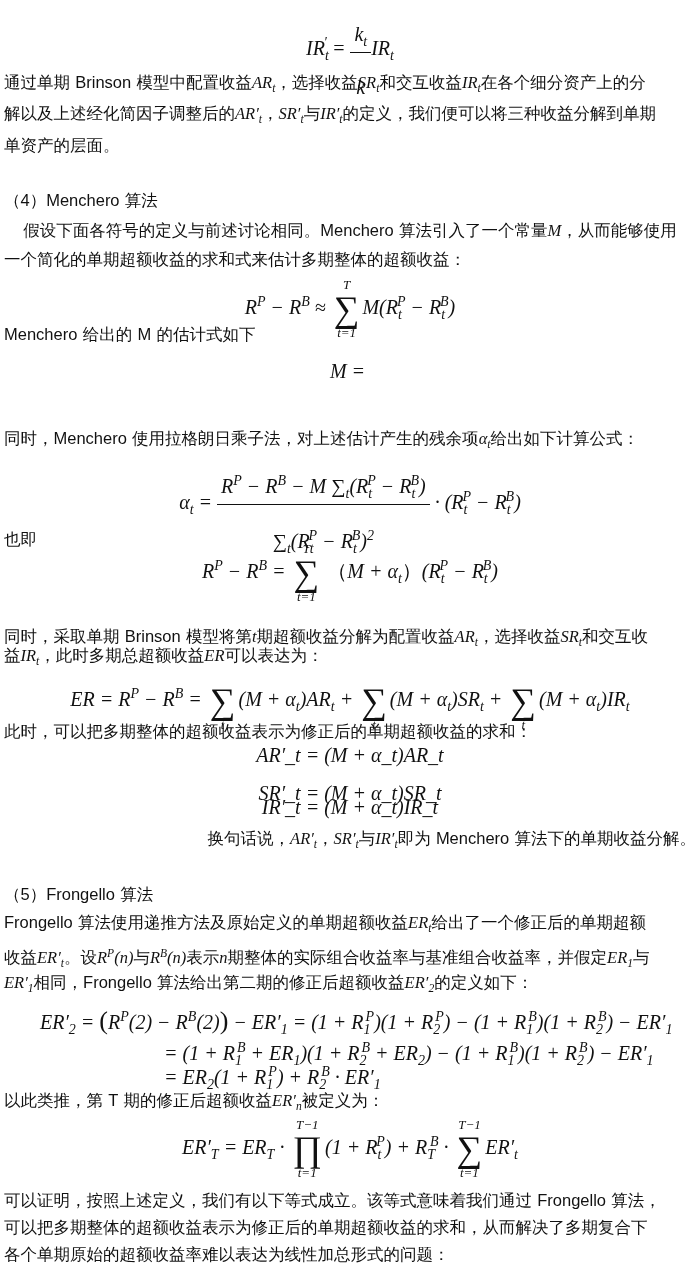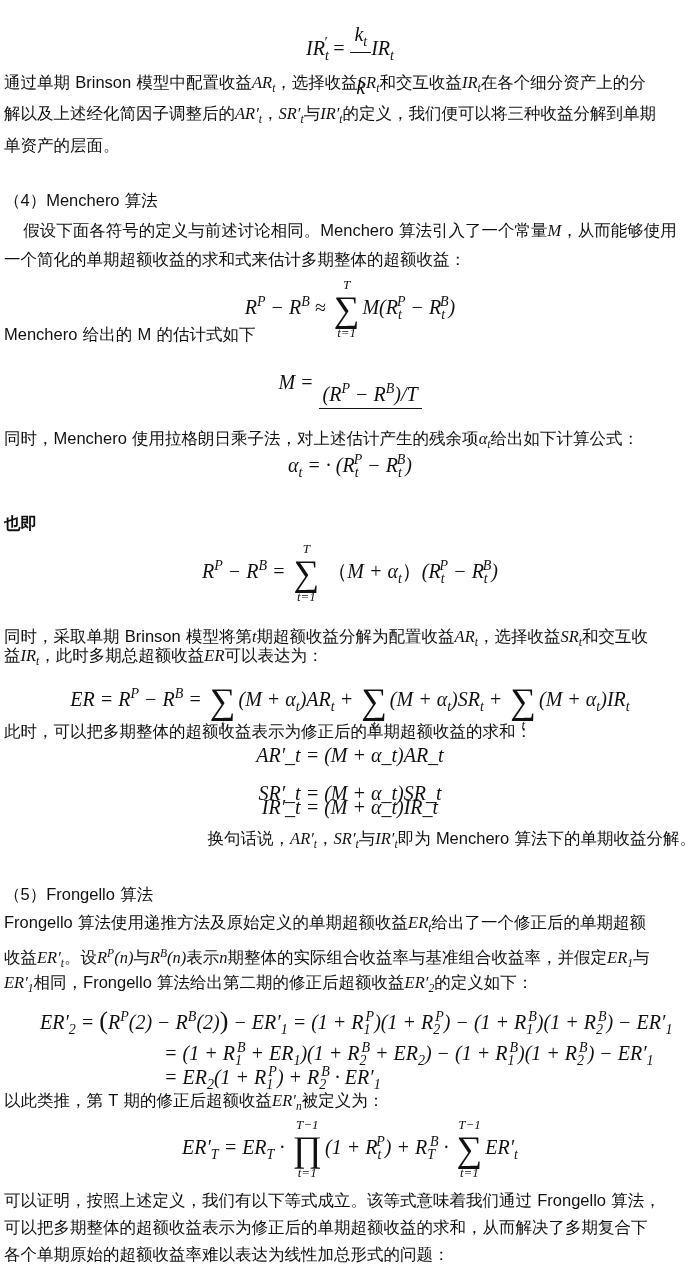--- a/index.html
+++ b/index.html
@@ -54,34 +54,36 @@
     </span>M(R<sub>t</sub><sup style="margin-left:-5px">P</sup> − R<sub>t</sub><sup style="margin-left:-5px">B</sup>)
 </div>
 
 <div class="line" style="top:322px;" title="Menchero 给出的 M 的估计式如下">
   <span class="sans">Menchero</span> <span class="cjk">给出的</span> <span class="sans">M</span> <span class="cjk">的估计式如下</span>
 </div>
 
 <div class="eq" style="top:360px;" title="M = ((R^P − R^B)/T) / [(1 + R^P)^{1/T} − (1 + R^B)^{1/T}]">
   M =
   <span class="frac">
-    <span class="num">(R<sup>P</sup> − R<sup>B</sup>)/T</span>
   </span>
 </div>
 
 <div class="line cjk" style="top:426px;" title="同时，Menchero 使用拉格朗日乘子法，对上述估计产生的残余项α_t给出如下计算公式：">
   同时，<span class="sans">Menchero</span> 使用拉格朗日乘子法，对上述估计产生的残余项<span class="m">α<sub>t</sub></span>给出如下计算公式：
 </div>
 
 <div class="eq" style="top:452px;" title="α_t = (R^P − R^B − M Σ_t(R_t^P − R_t^B)) / (Σ_t(R_t^P − R_t^B)^2) · (R_t^P − R_t^B)">
   α<sub>t</sub> =
-   · (R<sub>t</sub><sup style="margin-left:-5px">P</sup> − R<sub>t</sub><sup style="margin-left:-5px">B</sup>)
+  <span class="frac">
+    <span class="num">R<sup>P</sup> − R<sup>B</sup> − M <span class="up">∑</span><sub>t</sub>(R<sub>t</sub><sup style="margin-left:-5px">P</sup> − R<sub>t</sub><sup style="margin-left:-5px">B</sup>)</span>
+    <span class="den"><span class="up">∑</span><sub>t</sub>(R<sub>t</sub><sup style="margin-left:-5px">P</sup> − R<sub>t</sub><sup style="margin-left:-5px">B</sup>)<sup>2</sup></span>
+  </span> · (R<sub>t</sub><sup style="margin-left:-5px">P</sup> − R<sub>t</sub><sup style="margin-left:-5px">B</sup>)
 </div>
 
-<div class="line cjk" style="top:512px;font-weight:bold;">也即</div>
+<div class="line cjk" style="top:528px;">也即</div>
 
 <div class="eq" style="top:542px;" title="R^P − R^B = Σ_{t=1}^{T} (M + α_t)(R_t^P − R_t^B)">
   R<sup>P</sup> − R<sup>B</sup> =
   <span class="bigop">
       <span class="lim">T</span>
       <span class="sym">∑</span>
       <span class="lim">t=1</span>
     </span>
   <span class="up">（</span>M + α<sub>t</sub><span class="up">）</span>(R<sub>t</sub><sup style="margin-left:-5px">P</sup> − R<sub>t</sub><sup style="margin-left:-5px">B</sup>)
 </div>

